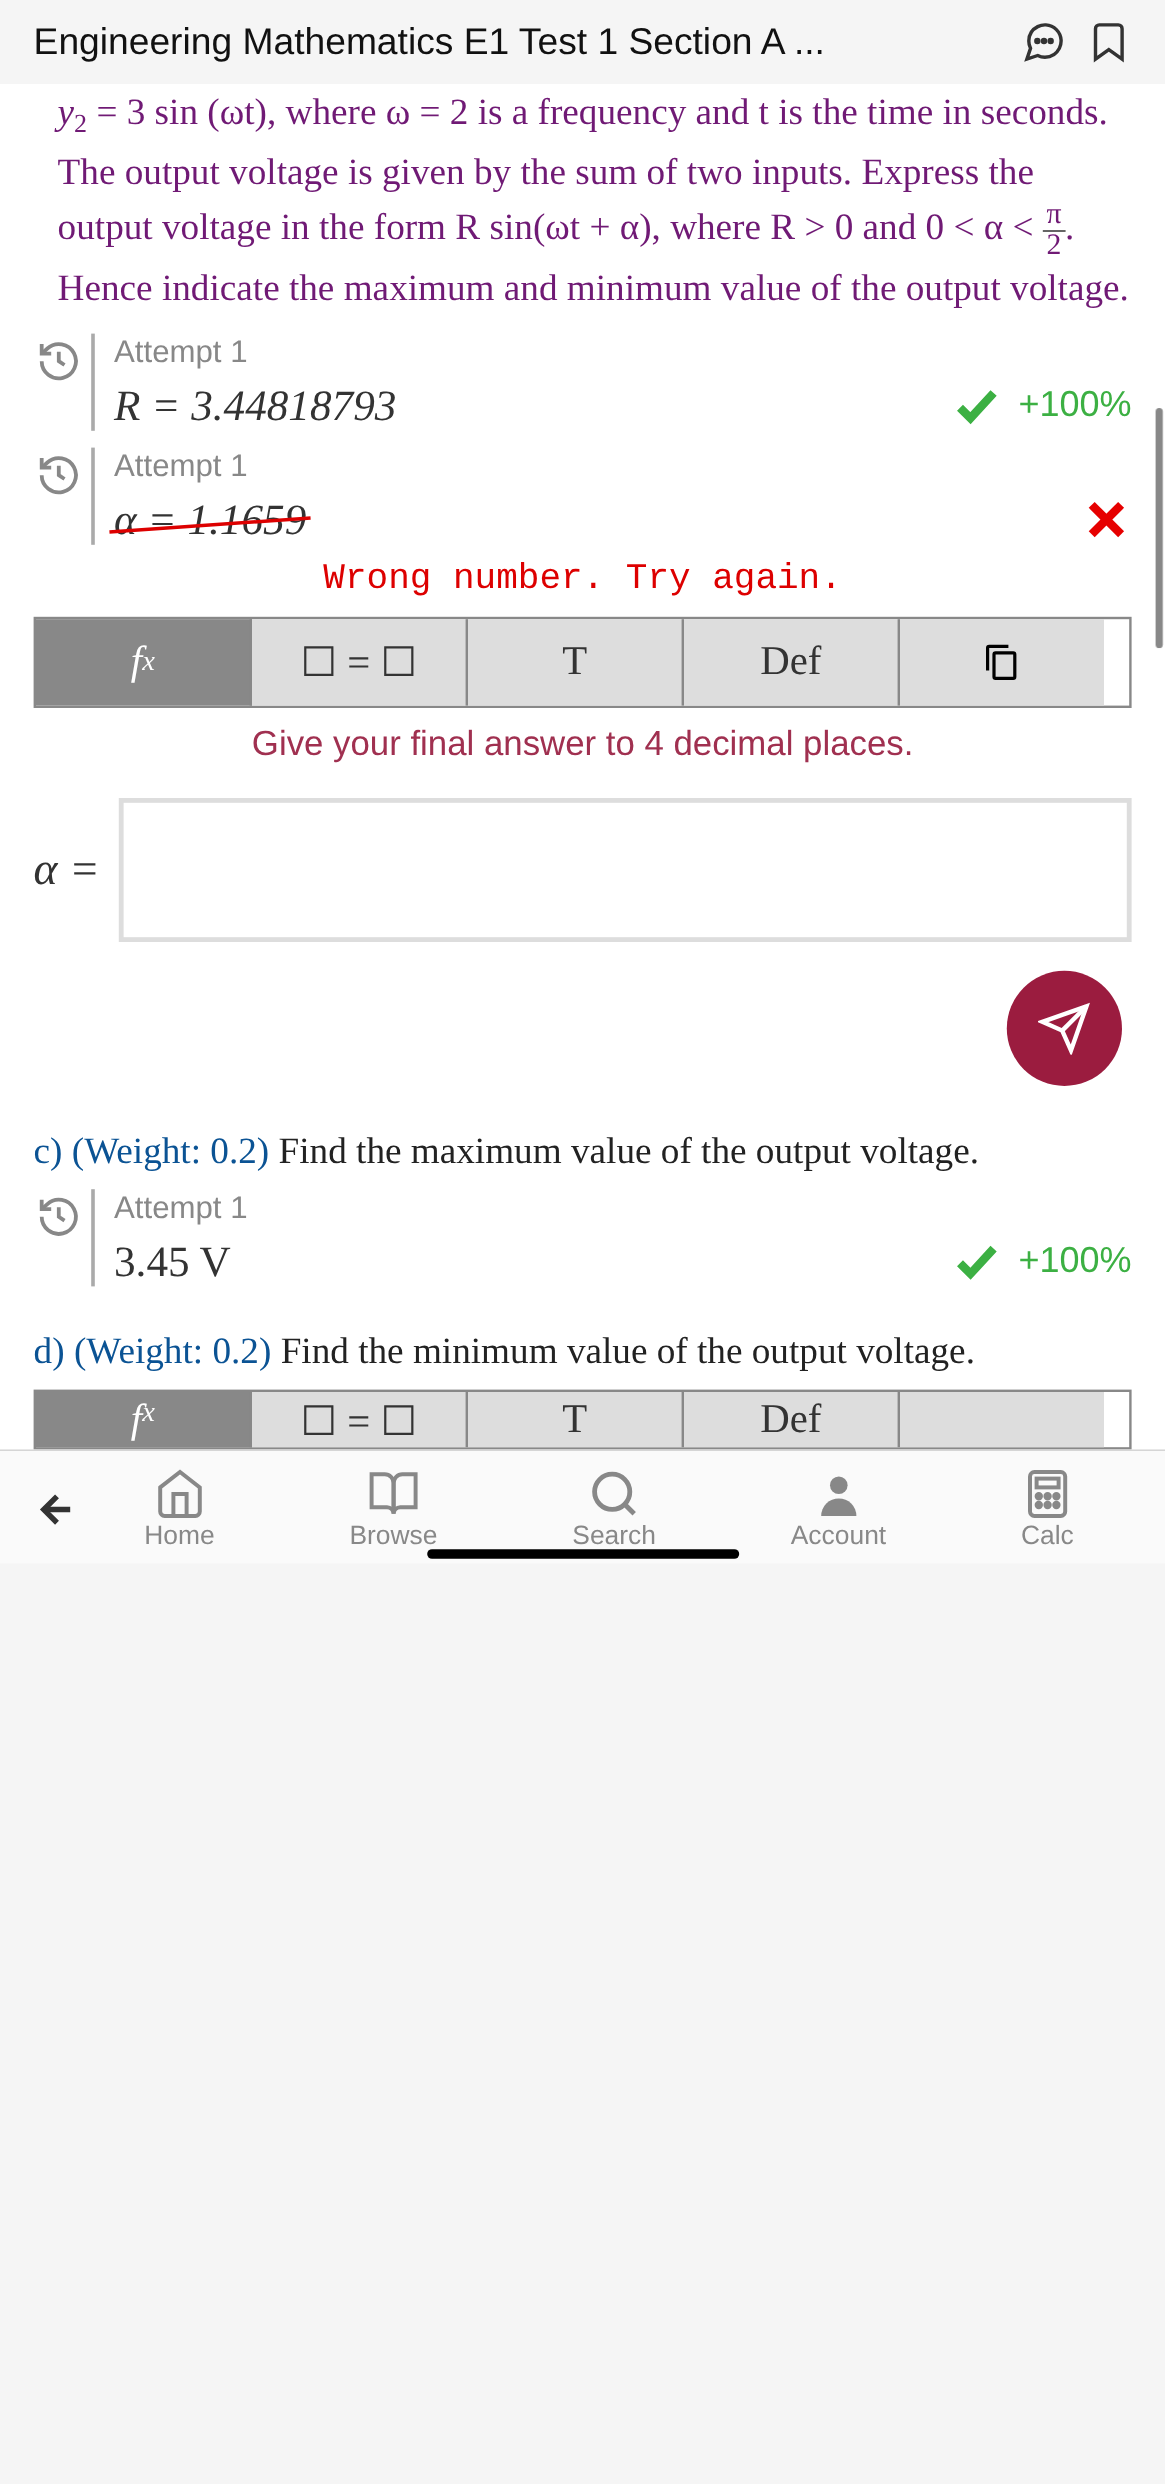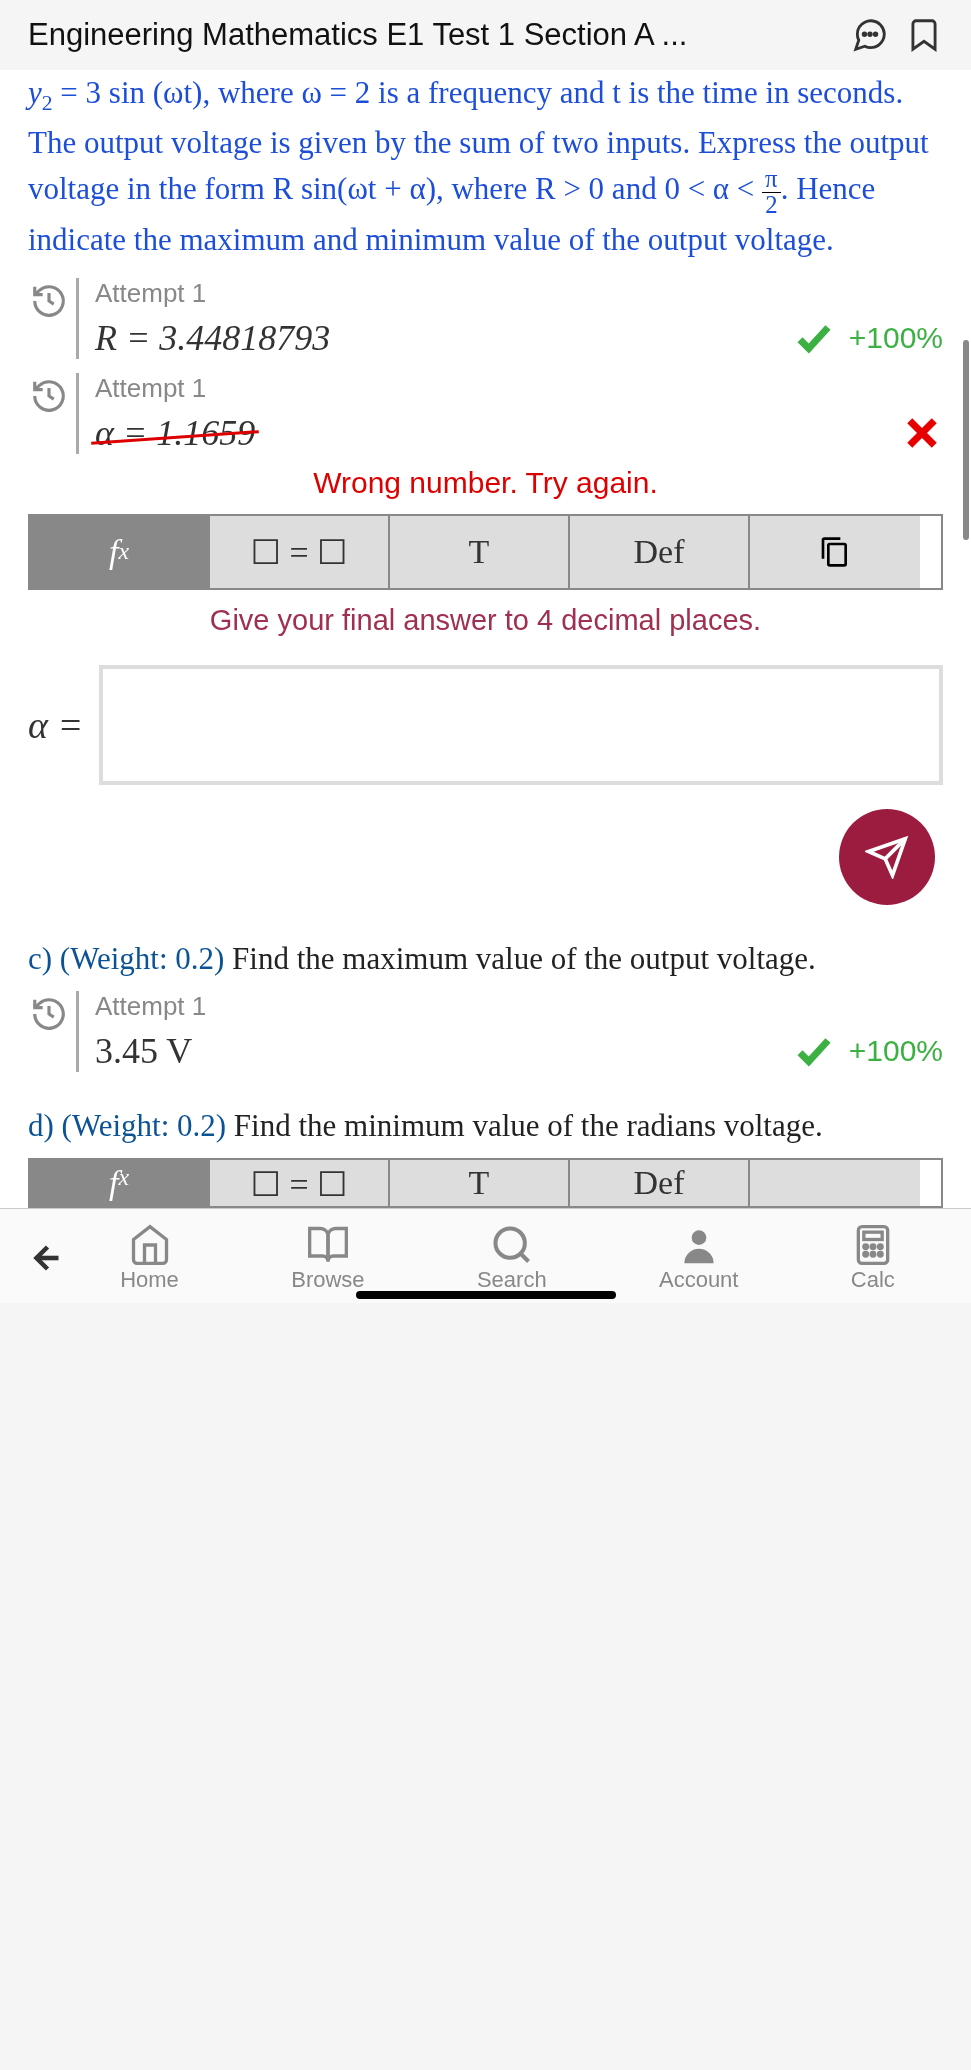--- a/index.html
+++ b/index.html
@@ -1,35 +1,35 @@
 <!DOCTYPE html>
 <html><head>
 <meta charset="utf-8">
 <style>
 * { box-sizing: border-box; margin: 0; padding: 0; }
 body { font-family: Georgia, 'Times New Roman', serif; background: #f5f5f5; width: 971px; margin: 0 auto; color: #333; }
 .header { display: flex; align-items: center; padding: 16px 28px; gap: 16px; background: #f5f5f5; }
 .header-title { flex: 1; font-size: 31px; font-family: -apple-system, sans-serif; color: #111; font-weight: 400; }
 .header-icon { width: 38px; height: 38px; display: flex; align-items: center; justify-content: center; }
 .content { padding: 0 28px; background: #fff; }
-.question-text { font-size: 31px; line-height: 1.5; color: #1d4ed8; padding-top: 0; }
+.question-text { font-size: 31px; line-height: 1.5; color: #701a75; padding-top: 0; margin-left: 20px; }
 .math-i { font-style: italic; font-family: 'Times New Roman', serif; }
 .part-label { color: #0b5394; font-size: 31px; margin-top: 36px; }
 .part-text { font-size: 31px; display: inline; }
 .attempt { display: flex; align-items: flex-start; margin-top: 14px; margin-left: 2px; }
 .hist-icon { width: 38px; height: 38px; color: #888; flex-shrink: 0; margin-right: 8px; margin-top: 4px; }
 .attempt-body { border-left: 3px solid #aaa; padding-left: 16px; flex: 1; }
 .attempt-label { color: #888; font-size: 26px; font-family: -apple-system, sans-serif; }
 .attempt-answer { font-size: 36px; font-family: 'Times New Roman', serif; margin-top: 8px; display: flex; align-items: center; justify-content: space-between; }
 .score-correct { color: #3cb043; font-size: 30px; font-family: -apple-system, sans-serif; }
 .check-icon { color: #3cb043; width: 42px; height: 42px; }
 .x-icon { color: #e60000; width: 42px; height: 42px; font-weight: bold; }
 .strike { position: relative; display: inline-block; }
 .strike::after { content: ''; position: absolute; left: -4px; right: -4px; top: 58%; height: 3px; background: #d00; transform: rotate(-4deg); }
-.feedback { color: #d00; font-size: 30px; text-align: center; margin-top: 12px; font-family: Liberation Sans, sans-serif; }
+.feedback { color: #d00; font-size: 30px; text-align: center; margin-top: 12px; font-family: Liberation Mono, monospace; }
 .toolbar { display: flex; margin-top: 14px; border: 2px solid #888; }
 .toolbar > div { border-right: 2px solid #888; display: flex; align-items: center; justify-content: center; height: 72px; font-size: 34px; font-family: 'Times New Roman', serif; }
 .toolbar > div:last-child { border-right: none; }
 .tb-fx { background: #888; color: #fff; width: 180px; font-style: italic; }
 .tb-eq { background: #ddd; width: 180px; }
 .tb-t { background: #ddd; width: 180px; }
 .tb-def { background: #ddd; width: 180px; }
 .tb-paste { background: #ddd; width: 170px; }
 .hint { color: #a03050; font-size: 29px; text-align: center; margin-top: 14px; font-family: -apple-system, sans-serif; }
 .input-row { display: flex; align-items: center; margin-top: 28px; gap: 16px; }
@@ -173,21 +173,21 @@
                 <polyline points="4 13 9 18 20 6"></polyline>
               </svg></span>
         <span class="score-correct">+100%</span>
       </span>
     </div>
   </div>
 </div>
 
 <div class="part-label">
   <span>d) (Weight: 0.2)</span>
-  <span class="part-text" style="color:#222">Find the minimum value of the radians voltage.</span>
+  <span class="part-text" style="color:#222">Find the minimum value of the output voltage.</span>
 </div>
 <div class="toolbar2">
   <div class="tb-fx">
         <span>f</span>
         <span class="sub">x</span>
       </div>
   <div class="tb-eq">☐ = ☐</div>
   <div class="tb-t">T</div>
   <div class="tb-def">Def</div>
   <div class="tb-paste"></div>

